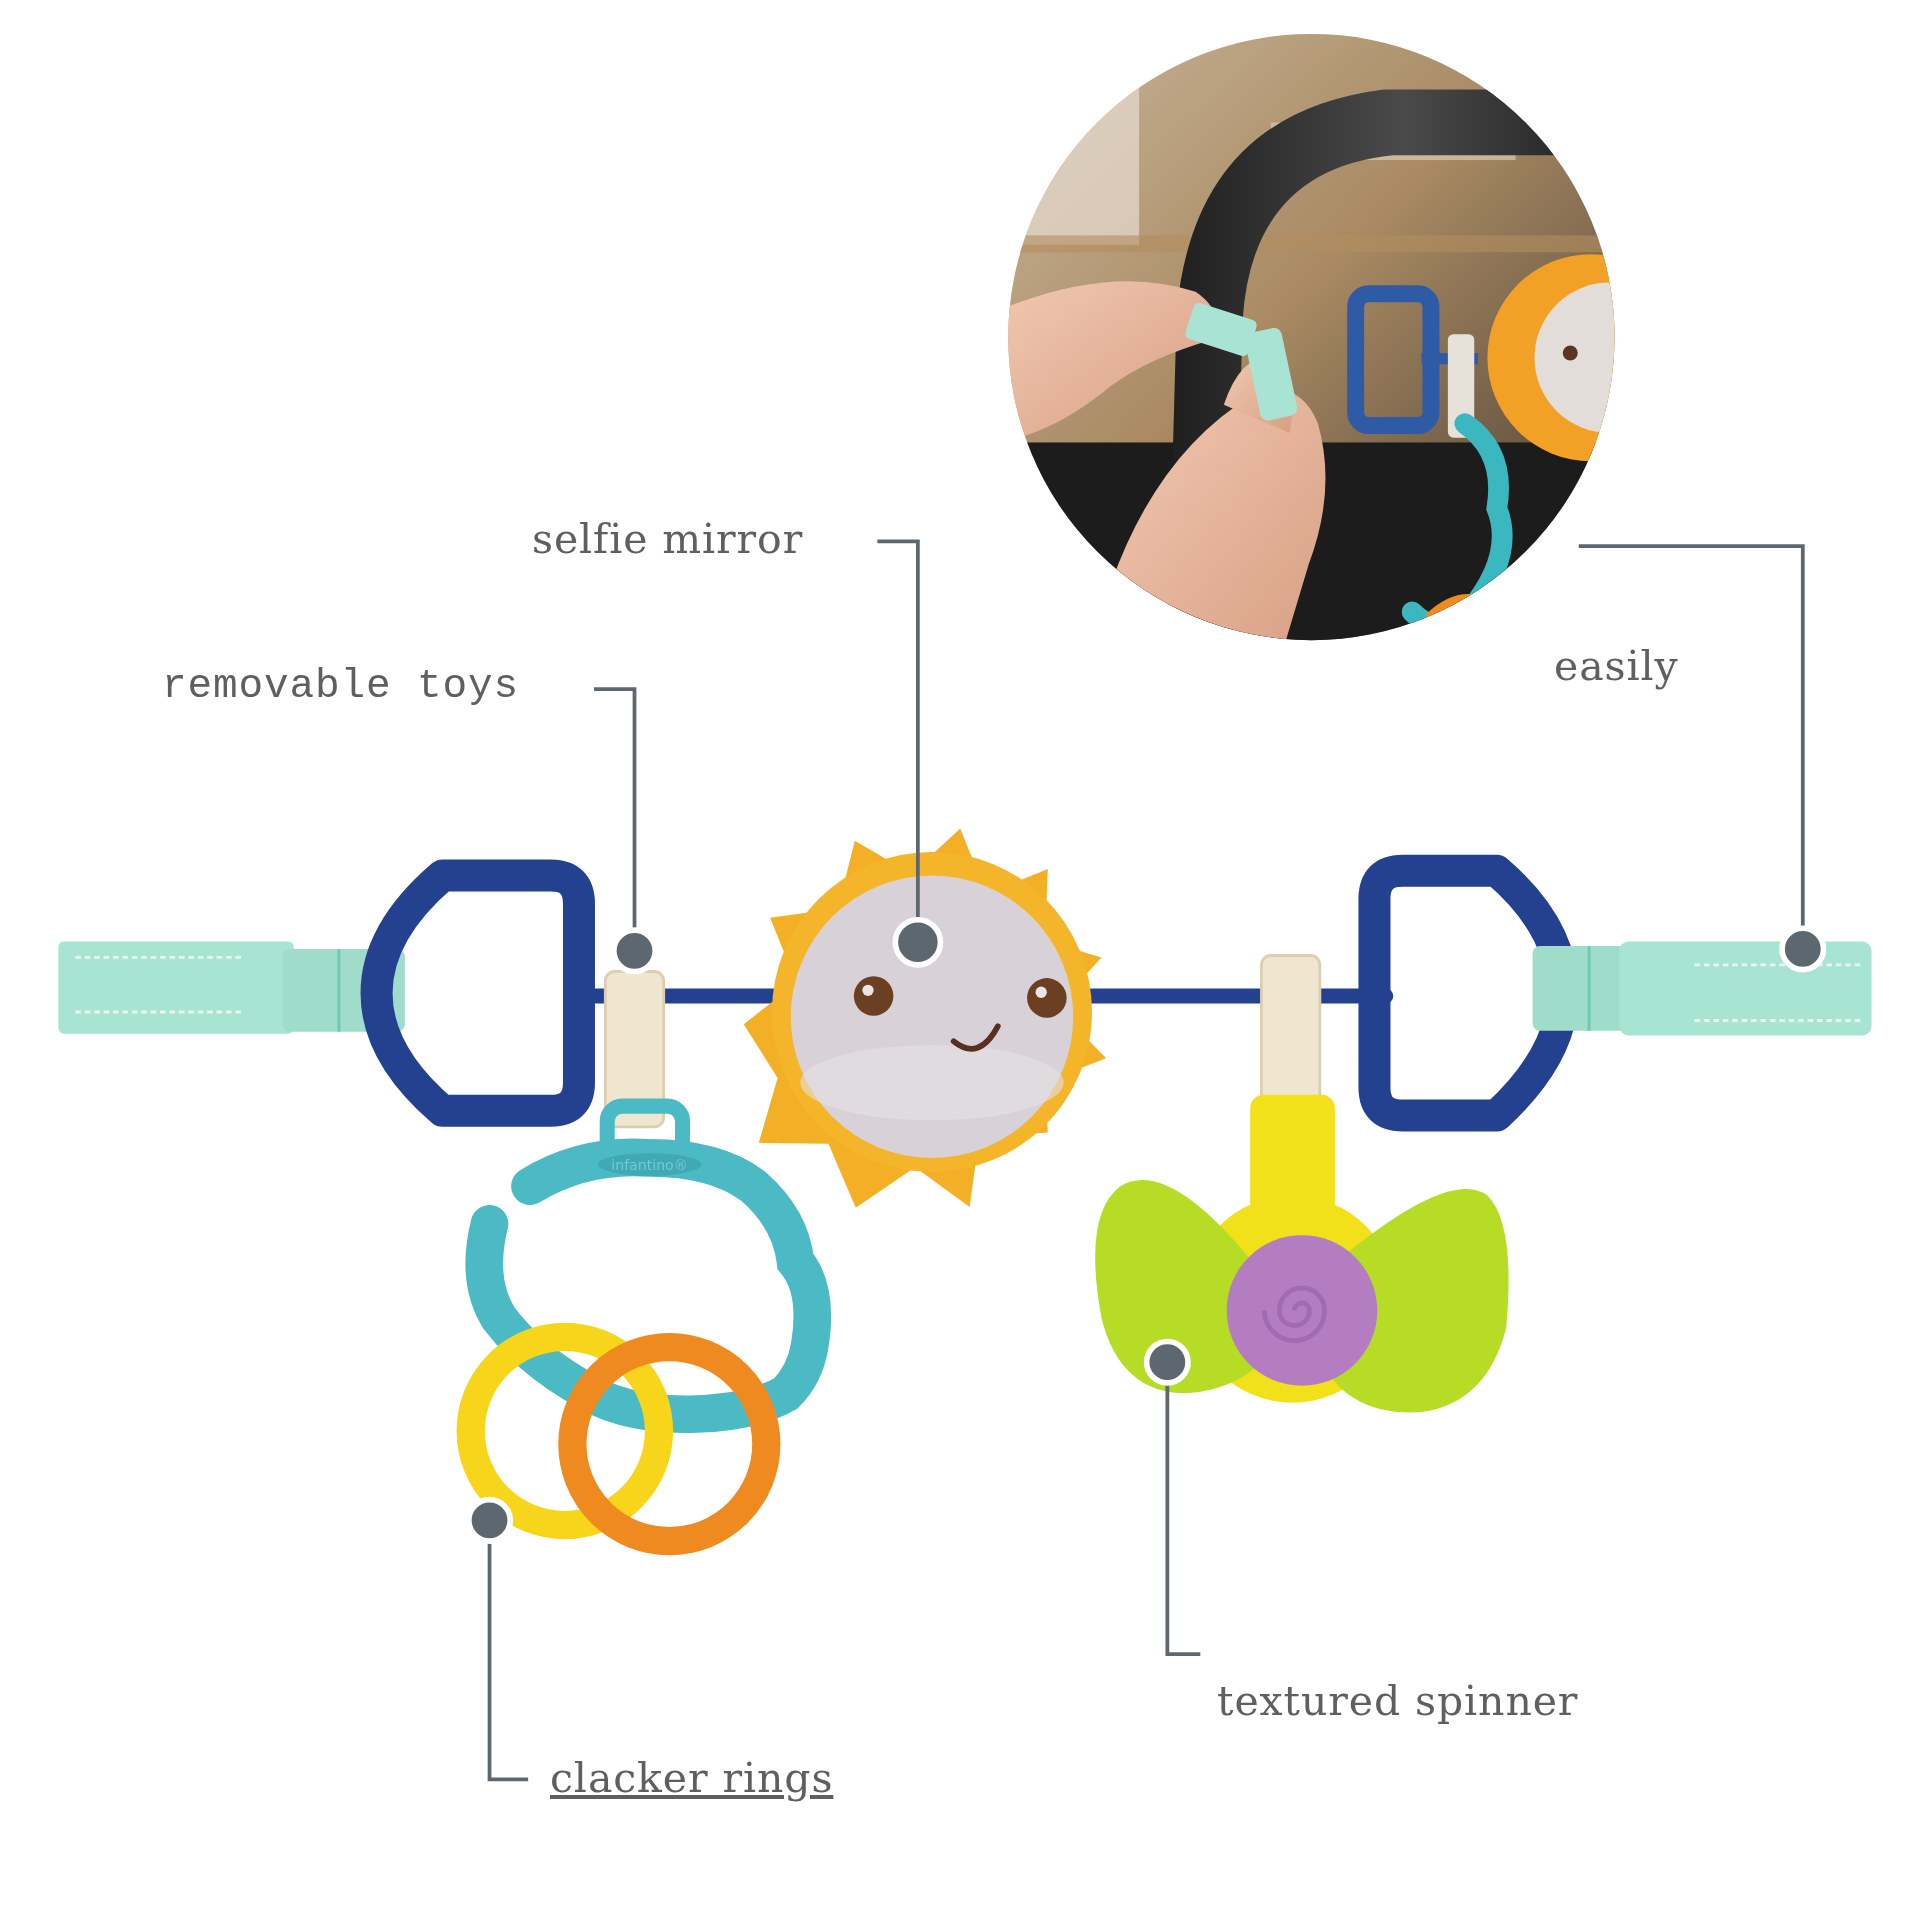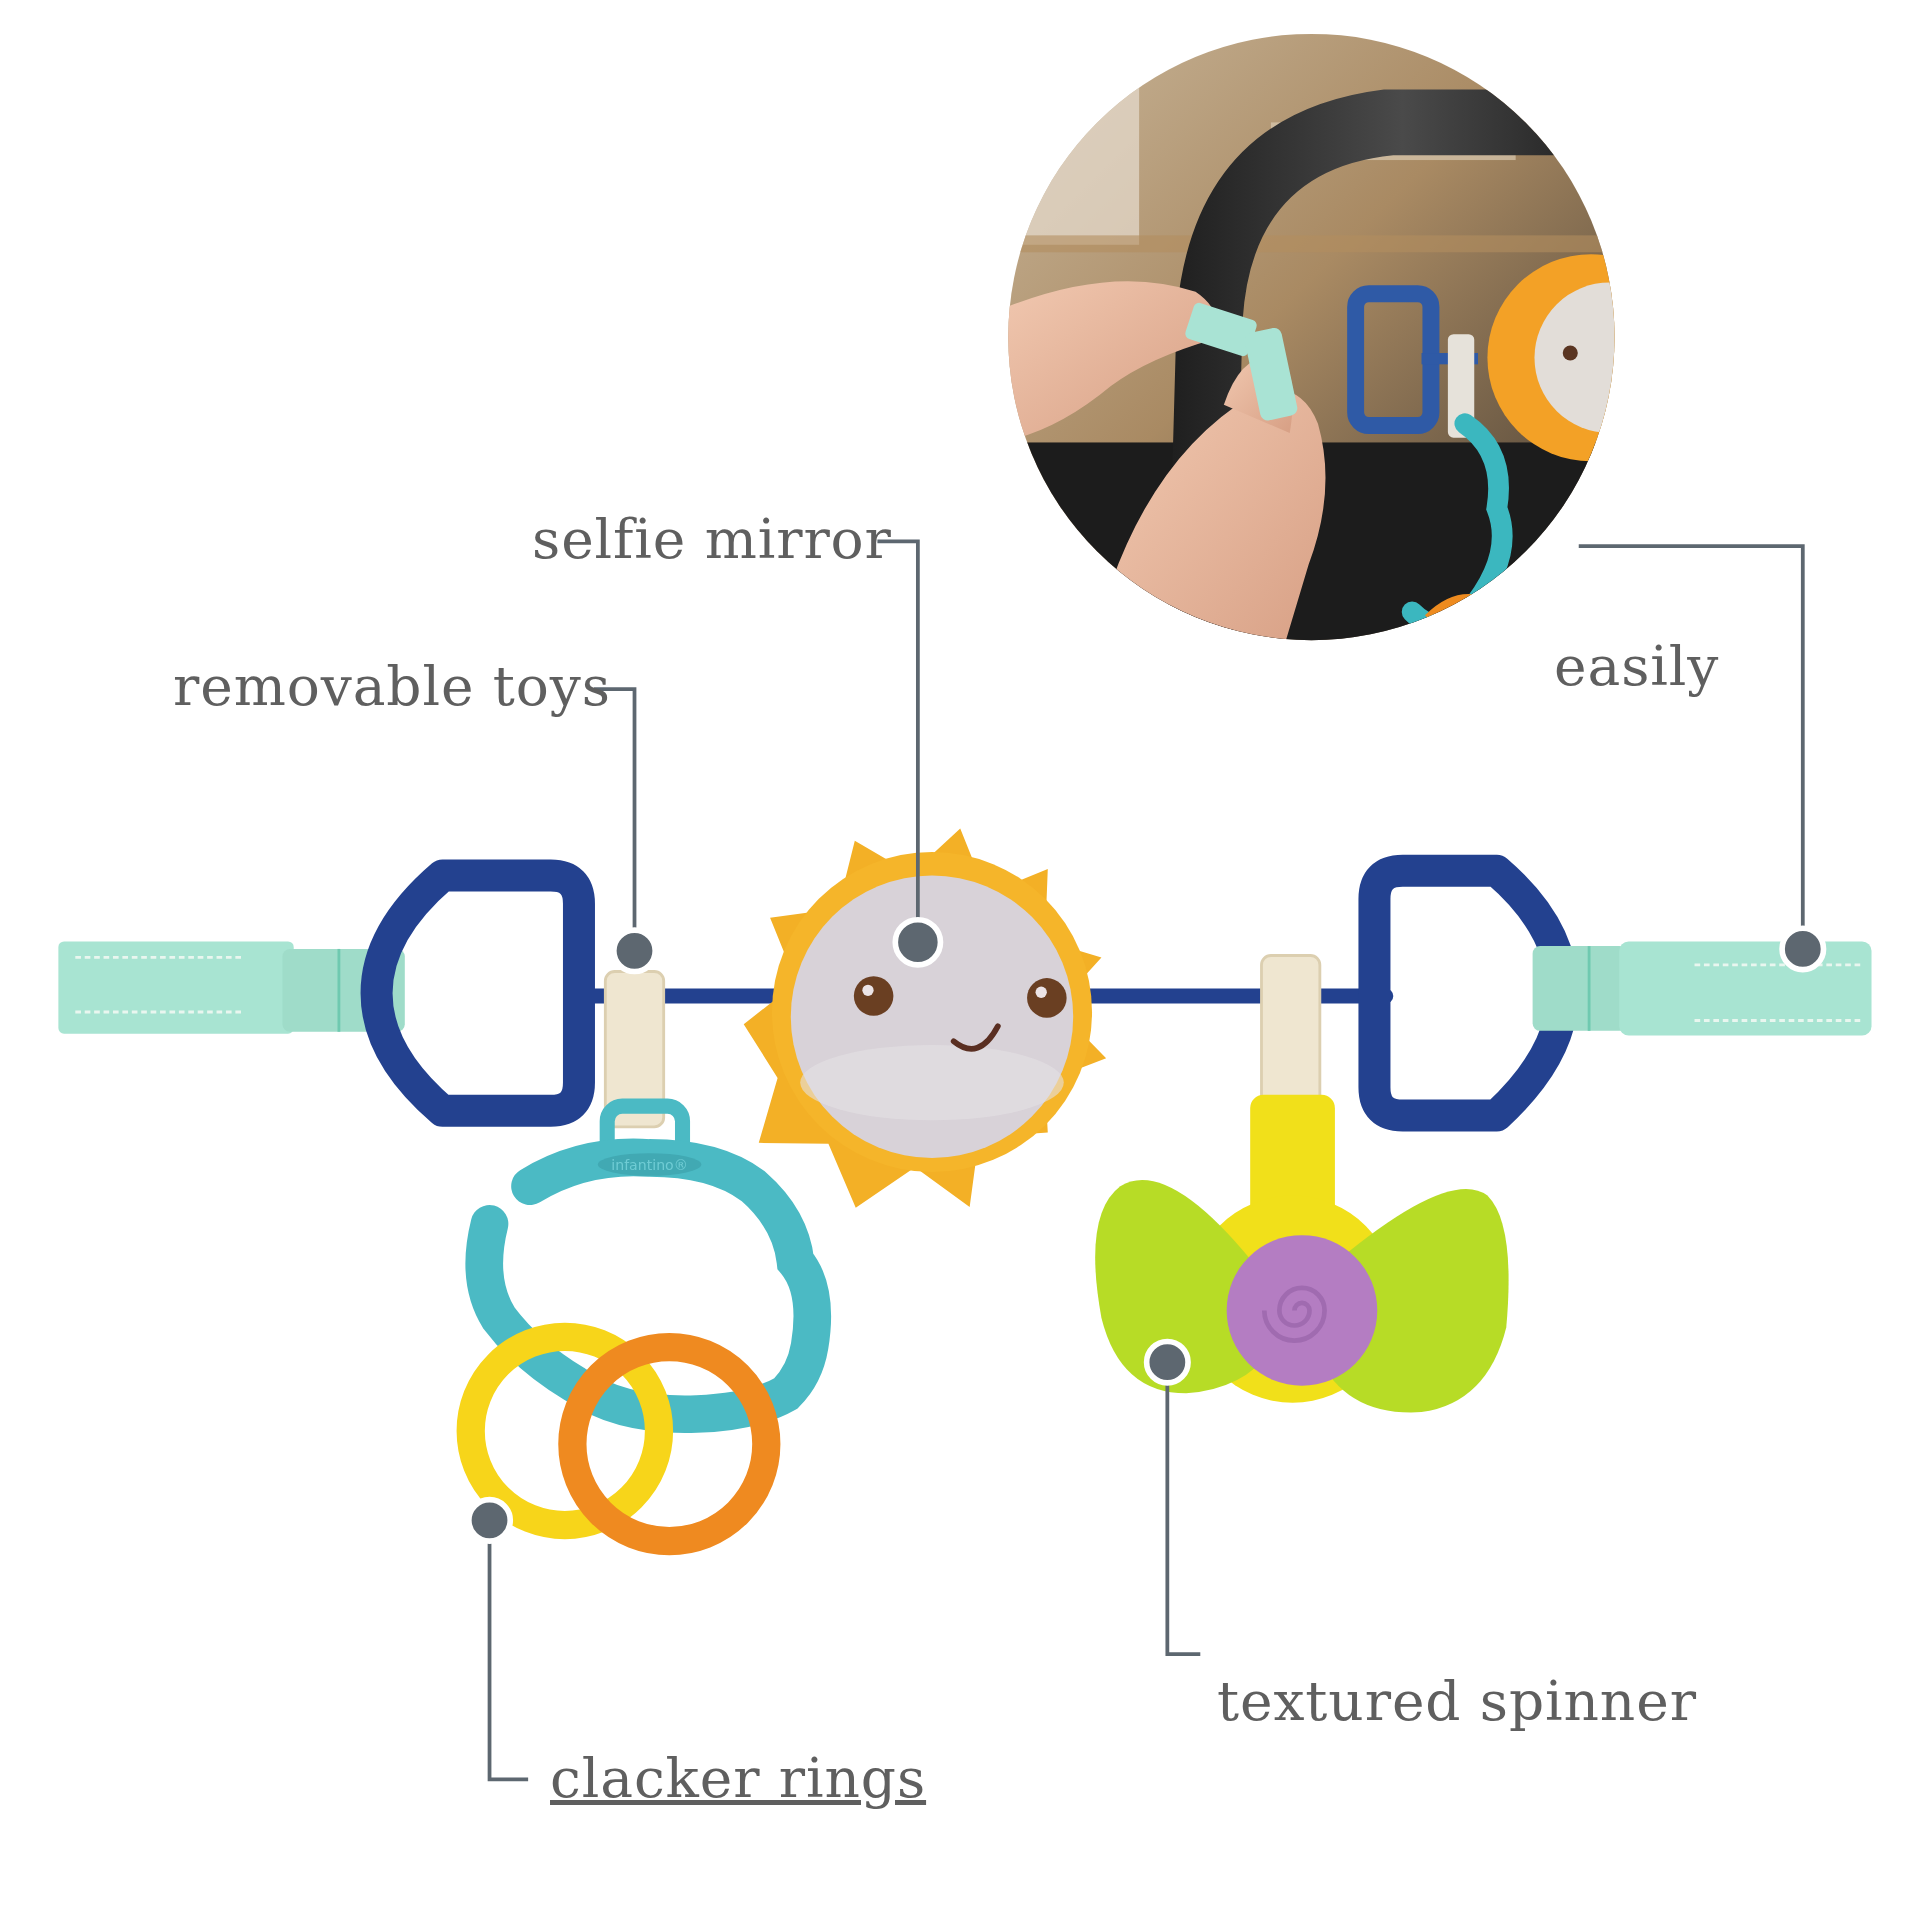--- a/index.html
+++ b/index.html
@@ -1,19 +1,19 @@
 <!DOCTYPE html>
 <html style="font-size:15px"><head>
 <meta charset="utf-8">
 <style>
   html, body { margin:0; padding:0; background:#ffffff; }
   body { width:1928px; height:1928px; position:relative; overflow:hidden;
          font-family:"DejaVu Serif", "Liberation Serif", serif; }
   #stage { position:absolute; left:0; top:0; width:1928px; height:1928px; }
-  .label { position:absolute; color:#5f5f5f; font-size:55px; line-height:66px;
+  .label { position:absolute; color:#5f5f5f; font-size:41px; line-height:66px;
            font-family:"DejaVu Serif", "Liberation Serif", serif; font-weight:normal;
            letter-spacing:0.9px; white-space:nowrap; }
   .label .line { display:block; }
   svg { position:absolute; left:0; top:0; }
 </style>
 </head>
 <body>
 
 <div id="stage">
 
@@ -148,21 +148,21 @@
       <circle cx="674" cy="1010" r="22"></circle>
       <circle cx="975" cy="1001" r="24"></circle>
       <circle cx="1915" cy="1008" r="22"></circle>
       <circle cx="520" cy="1615" r="22"></circle>
       <circle cx="1240" cy="1447" r="22"></circle>
     </g>
   </svg>
 
   <div class="label" style="left:532px; top:506px;">selfie mirror</div>
 
-  <div class="label" style="left:173px; top:653px;">removable toys</div>
+  <div class="label" style="left:162px; top:653px;font-family:Liberation Mono, monospace;">removable toys</div>
 
   <div class="label" style="left:1554px; top:593px;margin-top:40px;">
     <span class="line">easily</span>
   </div>
 
   <div class="label" style="left:1217px; top:1668px;">textured spinner</div>
 
   <div class="label" style="left:550px; top:1745px;text-decoration:underline;">clacker rings</div>
 
 </div>

